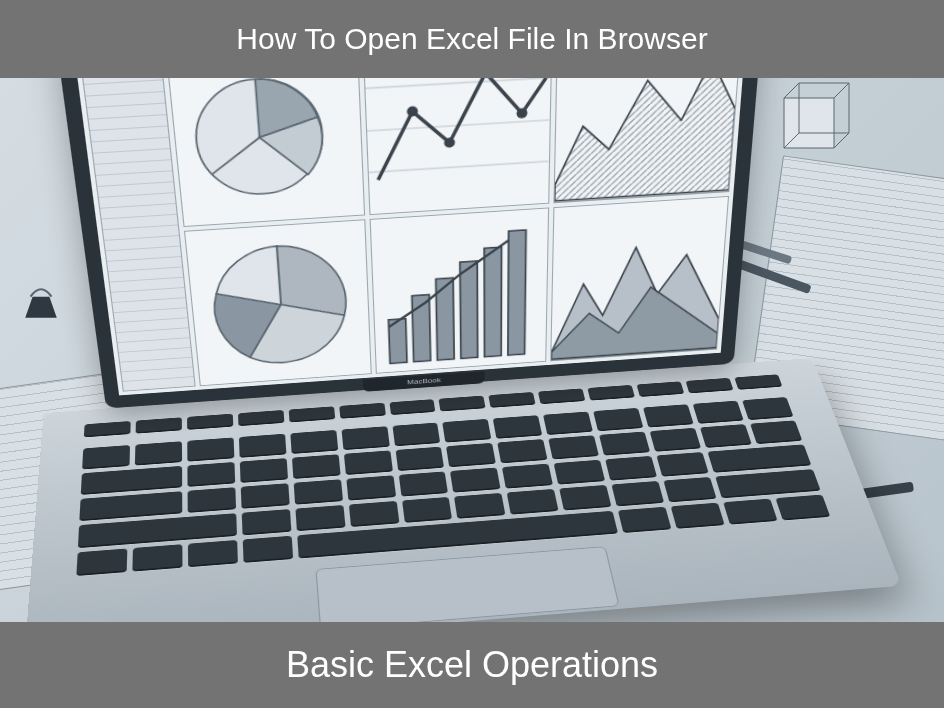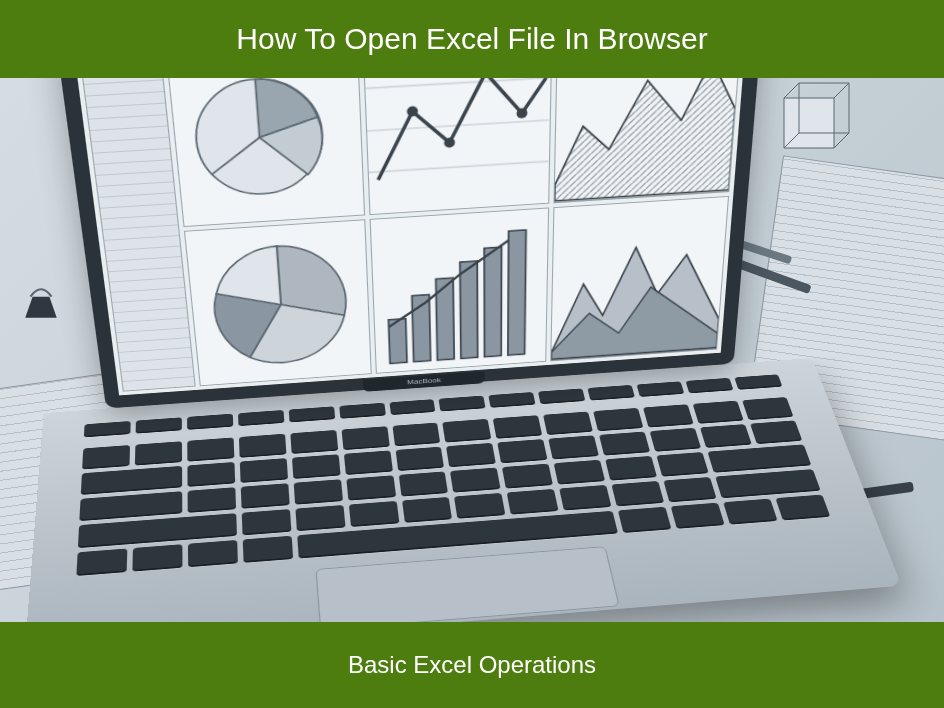--- a/index.html
+++ b/index.html
@@ -4,35 +4,35 @@
 <style>
   * { margin: 0; padding: 0; box-sizing: border-box; }
   body {
     width: 944px;
     height: 708px;
     font-family: 'Segoe UI', Arial, sans-serif;
     overflow: hidden;
     background: #cfd6db;
   }
   .banner {
-    background: #4d7c0f;
+    background: #737373;
     color: #ffffff;
     display: flex;
     align-items: center;
     justify-content: center;
     width: 100%;
   }
   .banner-top {
     height: 78px;
     font-size: 30px;
     font-weight: 500;
   }
   .banner-bottom {
     height: 86px;
-    font-size: 24px;
+    font-size: 36px;
     font-weight: 500;
   }
   .hero {
     width: 100%;
     height: 544px;
     position: relative;
     background: linear-gradient(135deg, #d5dde3 0%, #b8c4cc 100%);
     overflow: hidden;
   }
   

